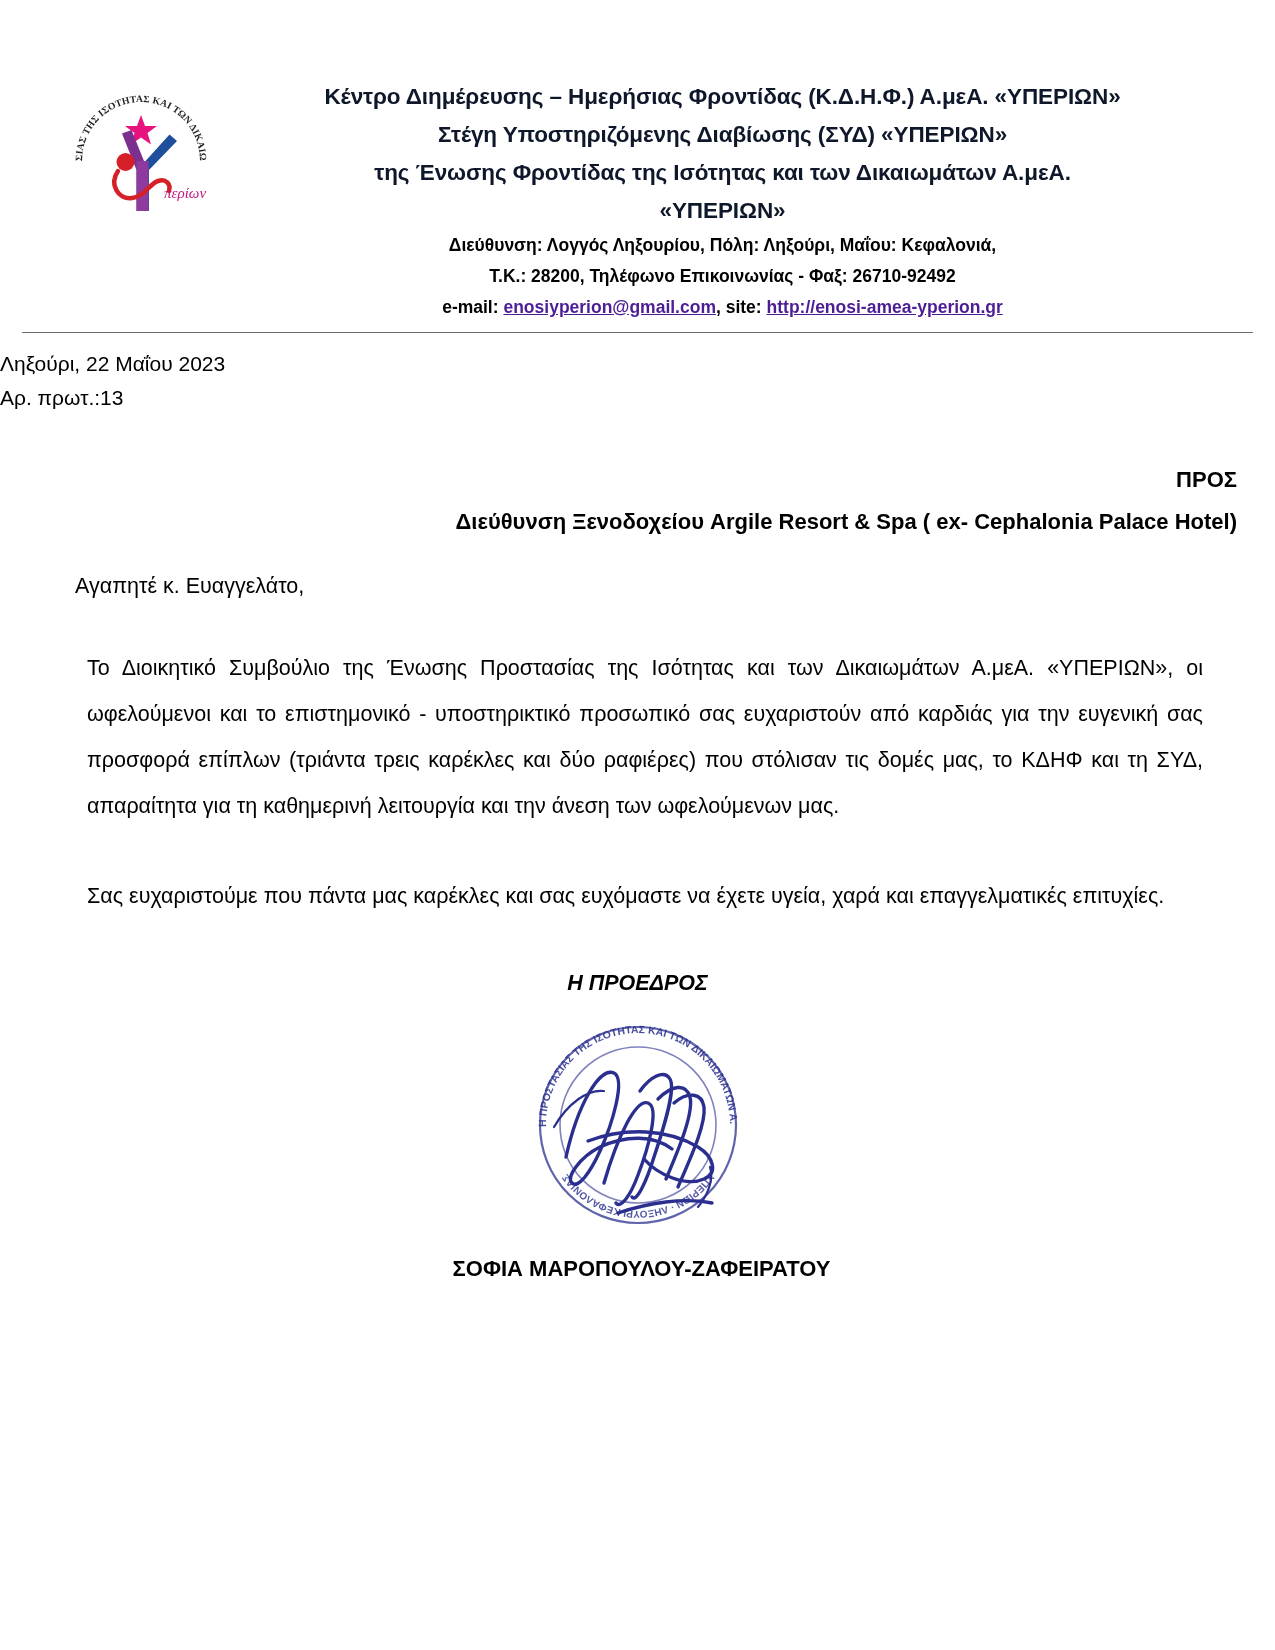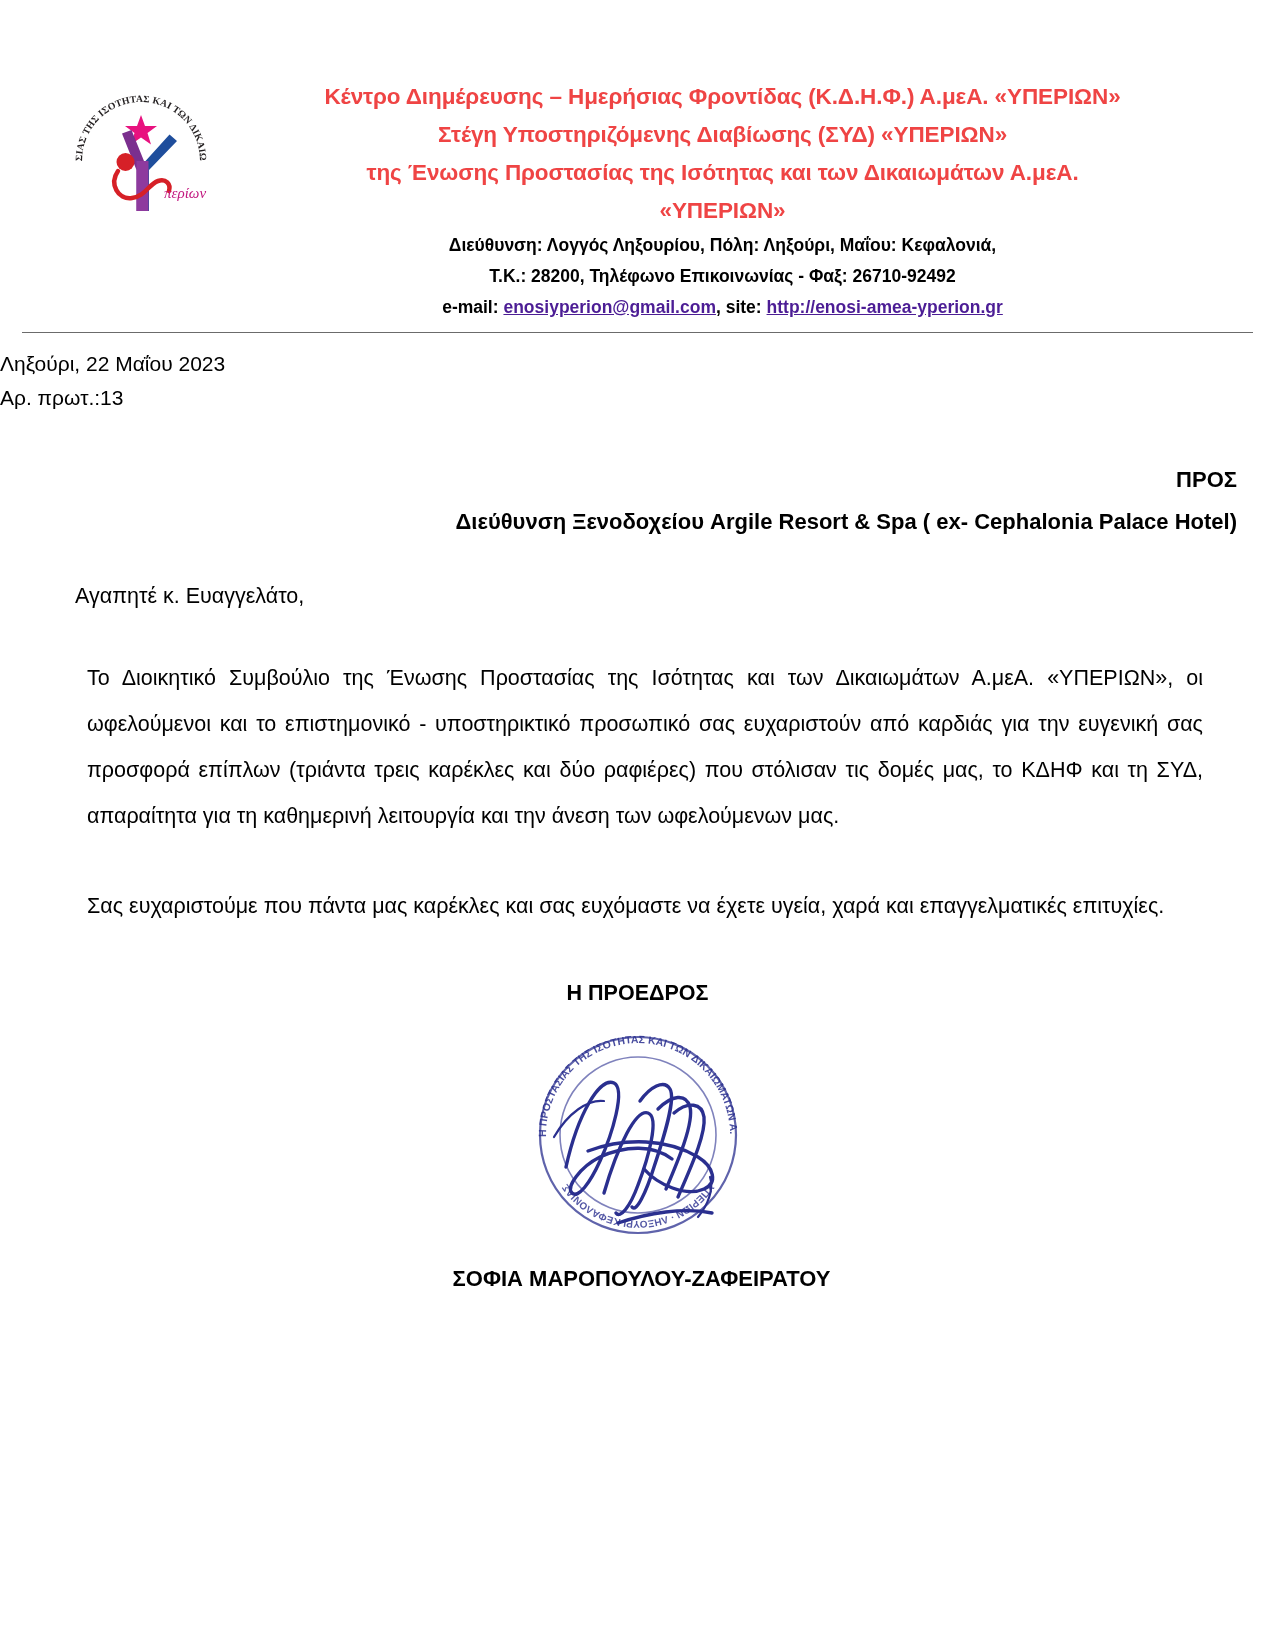--- a/index.html
+++ b/index.html
@@ -47,21 +47,21 @@
   .org-block {
     flex: 1;
     text-align: center;
     padding-right: 20px;
   }
   .org-line {
     font-family: "Liberation Sans", sans-serif;
     font-weight: bold;
     font-size: 22.5px;
     line-height: 38px;
-    color: #ef4444;
+    color: #0f172a;
     letter-spacing: -0.1px;
   }
   .org-sub {
     font-family: "Liberation Sans", sans-serif;
     font-weight: bold;
     font-size: 17.5px;
     line-height: 31px;
     color: #000;
   }
   .org-sub a,
@@ -95,21 +95,21 @@
     line-height: 42px;
   }
 
   
   .body-wrap {
     padding: 0 60px 0 75px;
     font-family: "Liberation Sans", sans-serif;
     font-size: 21.5px;
   }
   .salutation {
-    margin-top: 38px;
+    margin-top: 28px;
     line-height: 30px;
   }
   p.para {
     margin: 12px;
     padding-top: 32px;
     text-align: justify;
     line-height: 46px;
     text-justify: inter-word;
   }
   p.para.last-left {
@@ -122,20 +122,21 @@
     font-family: "Liberation Sans", sans-serif;
     font-weight: bold;
   }
   .closing .regards {
     font-size: 21.5px;
     margin-top: 56px;
   }
   .closing .title {
     font-size: 21.5px;
     margin-top: 52px;
+    font-style: italic;
   }
   .sig-area {
     height: 250px;
     display: flex;
     align-items: center;
     justify-content: center;
     margin-top: 6px;
   }
   .closing .signer {
     font-size: 22px;
@@ -175,21 +176,21 @@
           <path d="M104,170 C86,196 104,228 132,224 C158,221 166,196 184,190 C200,185 210,196 206,210" stroke="#d62027" stroke-width="9" fill="none" stroke-linecap="round"></path>
 
           <text x="196" y="224" font-family="Liberation Serif, serif" font-size="30" font-style="italic" fill="#c2187f">περίων</text>
         </svg>
       </div>
     </div>
 
     <div class="org-block">
       <div class="org-line">Κέντρο Διημέρευσης – Ημερήσιας Φροντίδας (Κ.Δ.Η.Φ.) Α.μεΑ. «ΥΠΕΡΙΩΝ»</div>
       <div class="org-line">Στέγη Υποστηριζόμενης Διαβίωσης (ΣΥΔ) «ΥΠΕΡΙΩΝ»</div>
-      <div class="org-line">της Ένωσης Προστασίας της Ισότητας και των Δικαιωμάτων Α.μεΑ.</div>
+      <div class="org-line">της Ένωσης Φροντίδας της Ισότητας και των Δικαιωμάτων Α.μεΑ.</div>
       <div class="org-line">«ΥΠΕΡΙΩΝ»</div>
       <div class="org-sub">Διεύθυνση: Λογγός Ληξουρίου, Πόλη: Ληξούρι, Μαΐου: Κεφαλονιά,</div>
       <div class="org-sub">Τ.Κ.: 28200,  Τηλέφωνο Επικοινωνίας - Φαξ: 26710-92492</div>
       <div class="org-sub">
         <span>e-mail: </span><a class="link" href="#">enosiyperion@gmail.com</a><span>, site: </span><a class="link" href="#">http://enosi-amea-yperion.gr</a>
       </div>
     </div>
   </div>
 
   <hr class="rule">

